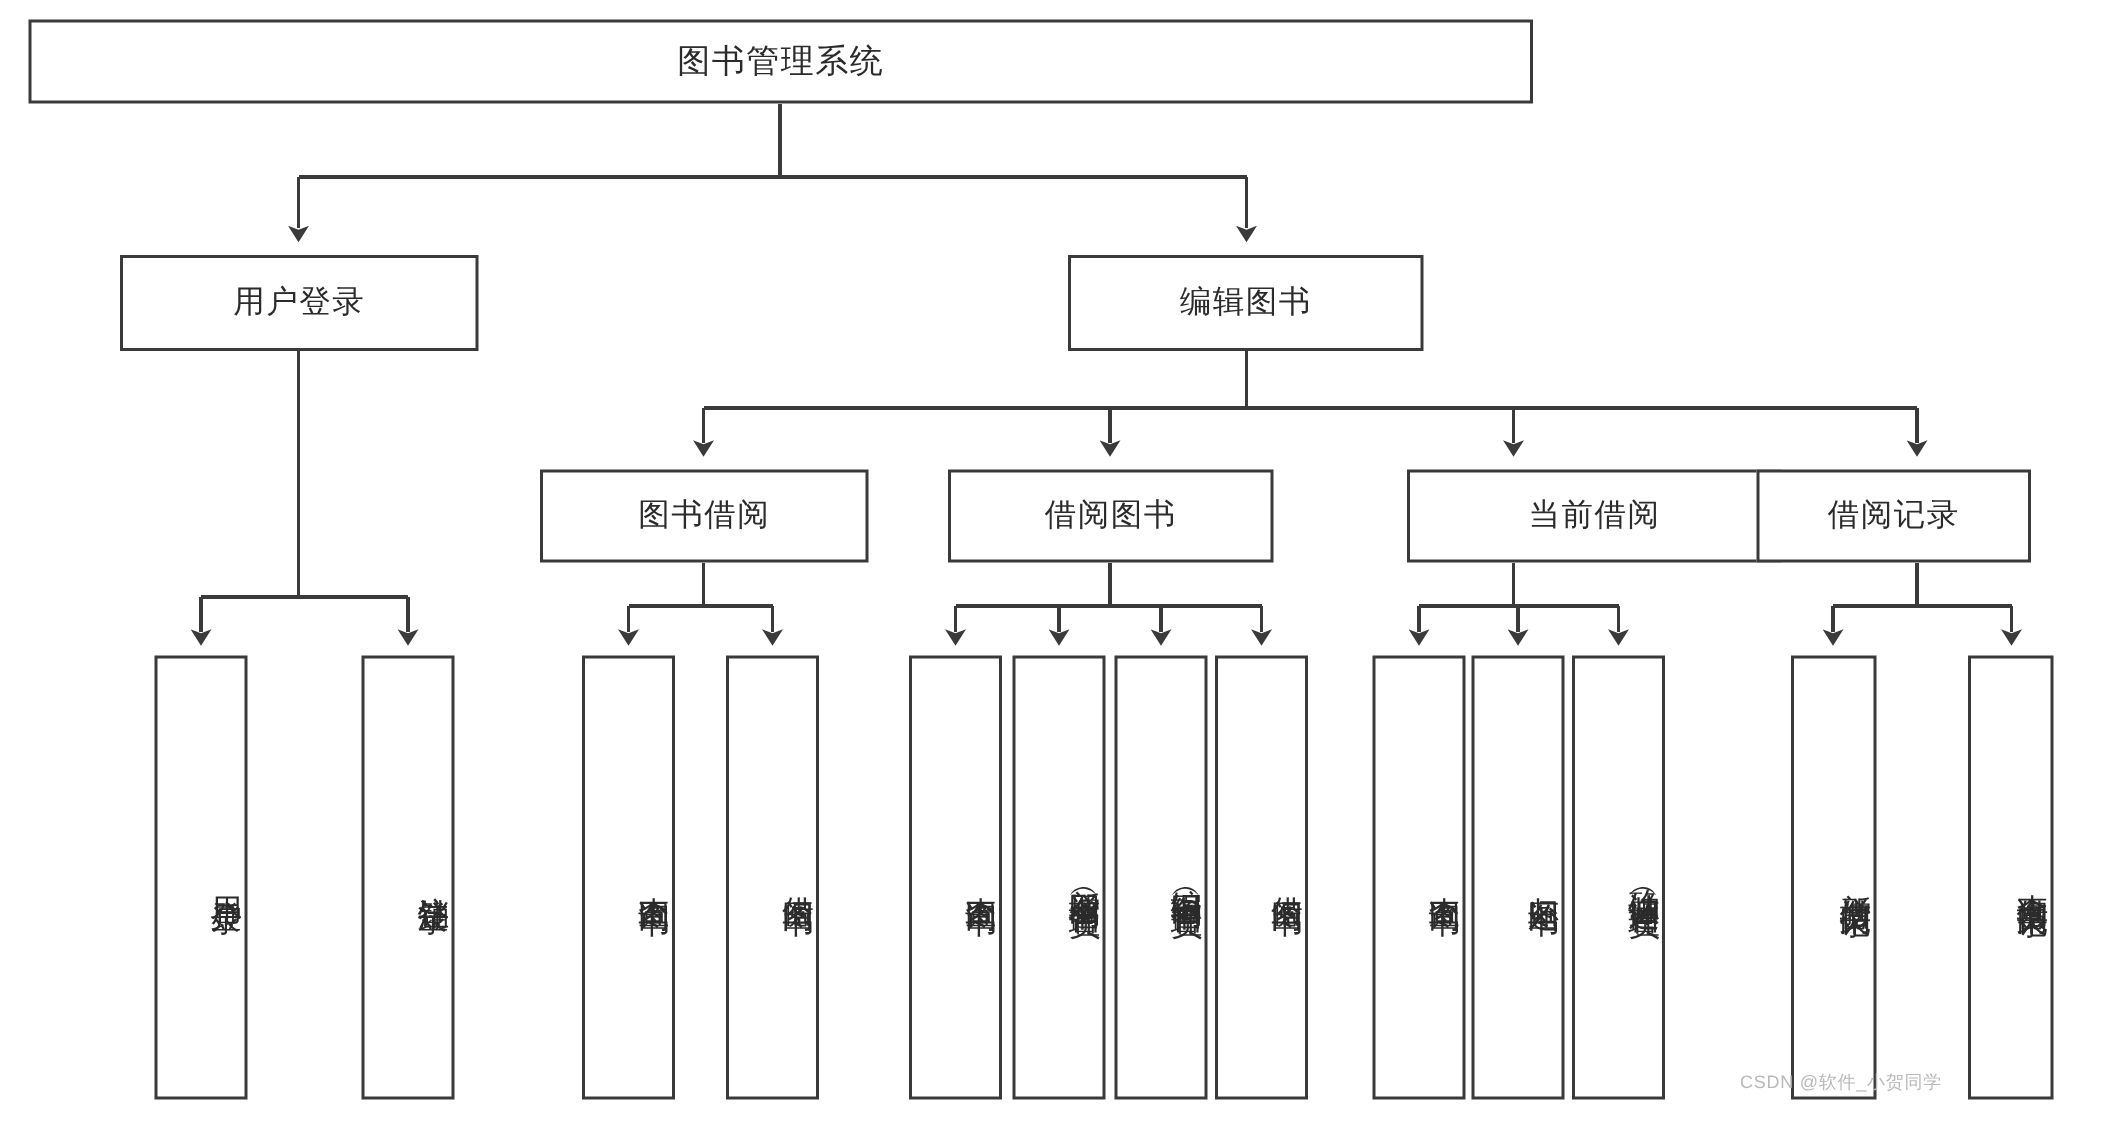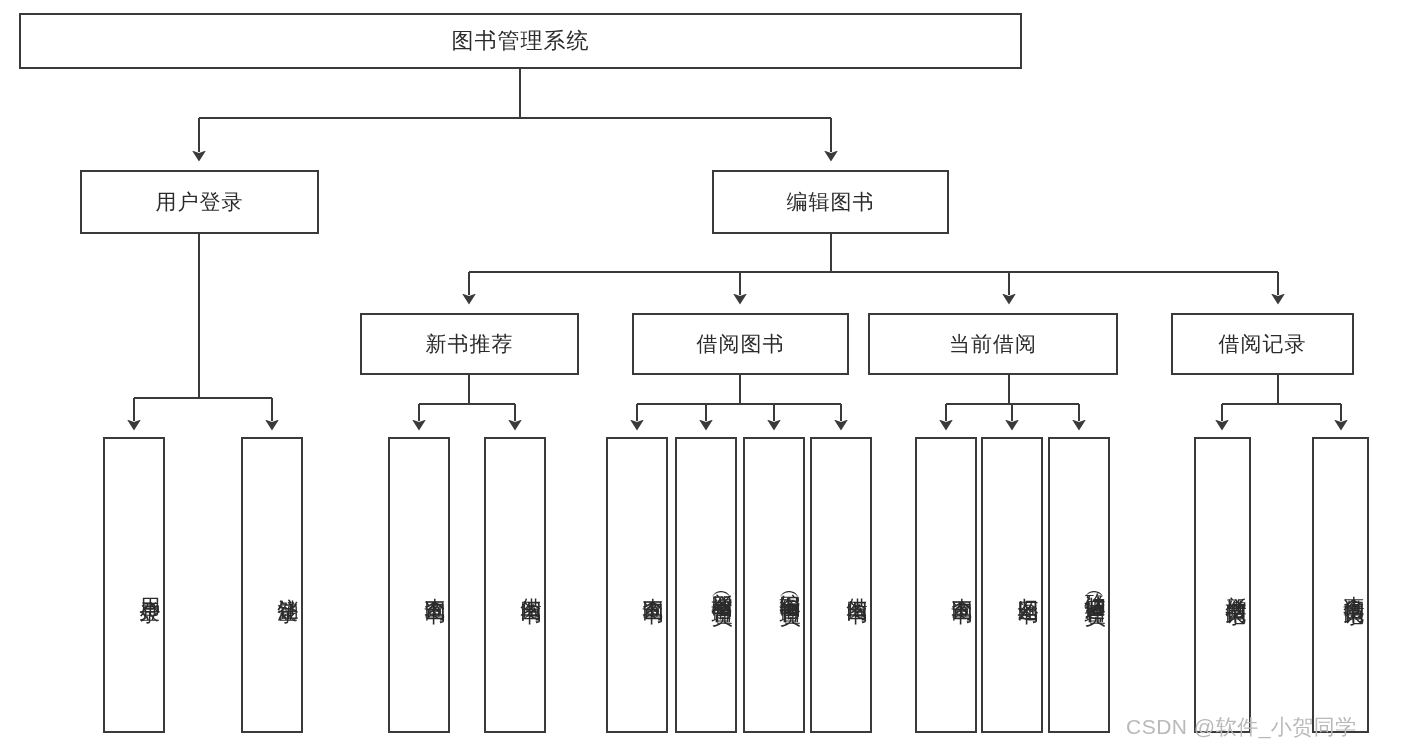--- a/index.html
+++ b/index.html
@@ -32,22 +32,22 @@
     line-height:1.25;
     letter-spacing:2px;
     padding:10px 0;
     align-items:flex-start;
     justify-content:center;
   }
   .node.v span{display:block;}
 
   .watermark{
     position:absolute;
-    left:1126px;top:713px;
-    font-size:21px;
+    left:1160px;top:713px;
+    font-size:12px;
     color:#b9b9b9;
     letter-spacing:0.5px;
     white-space:nowrap;
     user-select:none;
   }
 </style>
 </head>
 <body>
 
 <svg id="canvas" viewBox="0 0 1405 747" xmlns="http://www.w3.org/2000/svg">
@@ -105,26 +105,26 @@
 </div>
 
 <div class="node h" style="left:80px;top:170px;width:239px;height:64px;">
   <span>用户登录</span>
 </div>
 <div class="node h" style="left:712px;top:170px;width:237px;height:64px;">
   <span>编辑图书</span>
 </div>
 
 <div class="node h" style="left:360px;top:313px;width:219px;height:62px;">
-  <span>新书推荐</span>
+  <span>图书借阅</span>
 </div>
 <div class="node h" style="left:632px;top:313px;width:217px;height:62px;">
   <span>借阅图书</span>
 </div>
-<div class="node h" style="left:868px;top:313px;width:250px;height:62px;">
+<div class="node h" style="left:938px;top:313px;width:250px;height:62px;">
   <span>当前借阅</span>
 </div>
 <div class="node h" style="left:1171px;top:313px;width:183px;height:62px;">
   <span>借阅记录</span>
 </div>
 
 <div class="node v" style="left:103px;top:437px;width:62px;height:296px;">
   <span>用户登录</span>
 </div>
 <div class="node v" style="left:241px;top:437px;width:62px;height:296px;">

